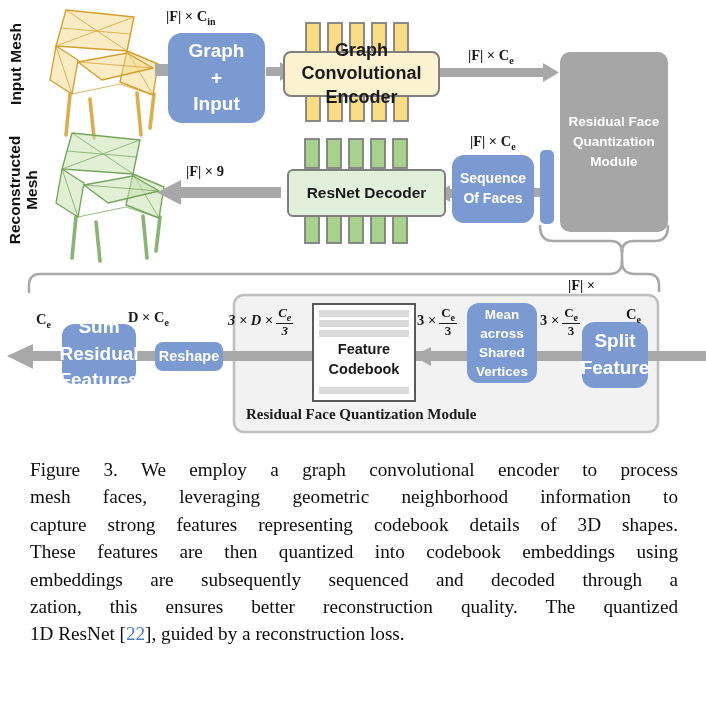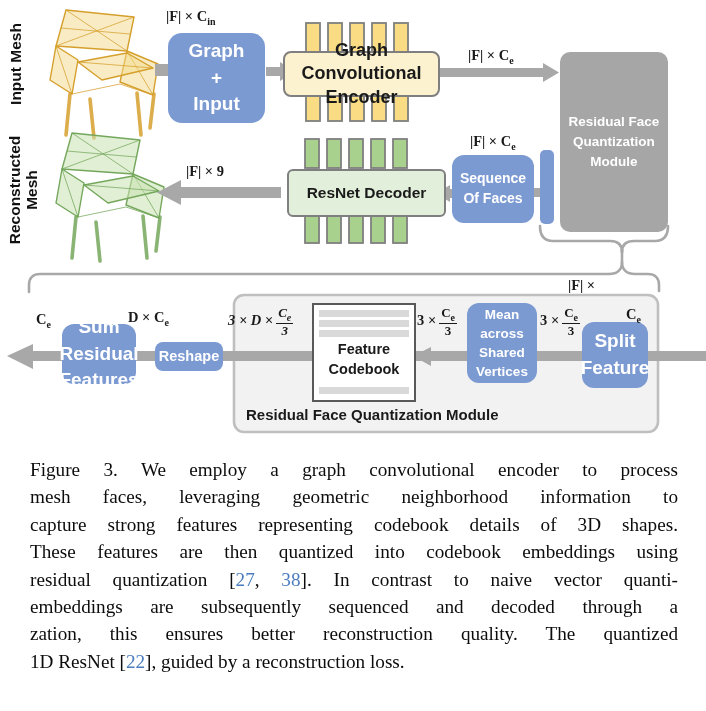--- a/index.html
+++ b/index.html
@@ -188,26 +188,25 @@
   <div class="bluebox" style="left:467px;top:303px;width:70px;height:80px;border-radius:12px;font-size:13.5px;">Mean<br>across<br>Shared<br>Vertices</div>
 
   <div class="mathl" style="left:540px;top:306px;width:50px;text-align:left;">
     <span>3 ×</span><span class="frac"><span class="fn">C<sub>e</sub></span><span class="fd">3</span></span>
   </div>
 
   <div class="bluebox" style="left:582px;top:322px;width:66px;height:66px;border-radius:12px;">Split<br>Feature</div>
 
   <div class="mathl" style="left:626px;top:306px;width:28px;">C<sub>e</sub></div>
 
-  <div class="contlabel" style="left:246px;top:406px;">Residual Face Quantization Module</div>
+  <div class="contlabel" style="left:246px;top:406px;font-family:Liberation Serif, serif;">Residual Face Quantization Module</div>
 
   <div class="caption">
       <div class="cap-line"><span>Figure 3.  We employ a graph convolutional encoder to process</span></div>
       <div class="cap-line"><span>mesh faces, leveraging geometric neighborhood information to</span></div>
       <div class="cap-line"><span>capture strong features representing codebook details of 3D shapes.</span></div>
       <div class="cap-line"><span>These features are then quantized into codebook embeddings using</span></div>
-      <div class="cap-line"><span>residual quantization [</span><span class="cite">27</span><span>, </span><span class="cite">38</span><span>].  In contrast to naive vector quanti-</span></div>
       <div class="cap-line"><span>embeddings are subsequently sequenced and decoded through a</span></div>
       <div class="cap-line"><span>zation, this ensures better reconstruction quality.  The quantized</span></div>
       <div class="cap-line"><span>1D ResNet [</span><span class="cite">22</span><span>], guided by a reconstruction loss.</span></div>
     </div>
 
 </div>
 
 </body></html>

